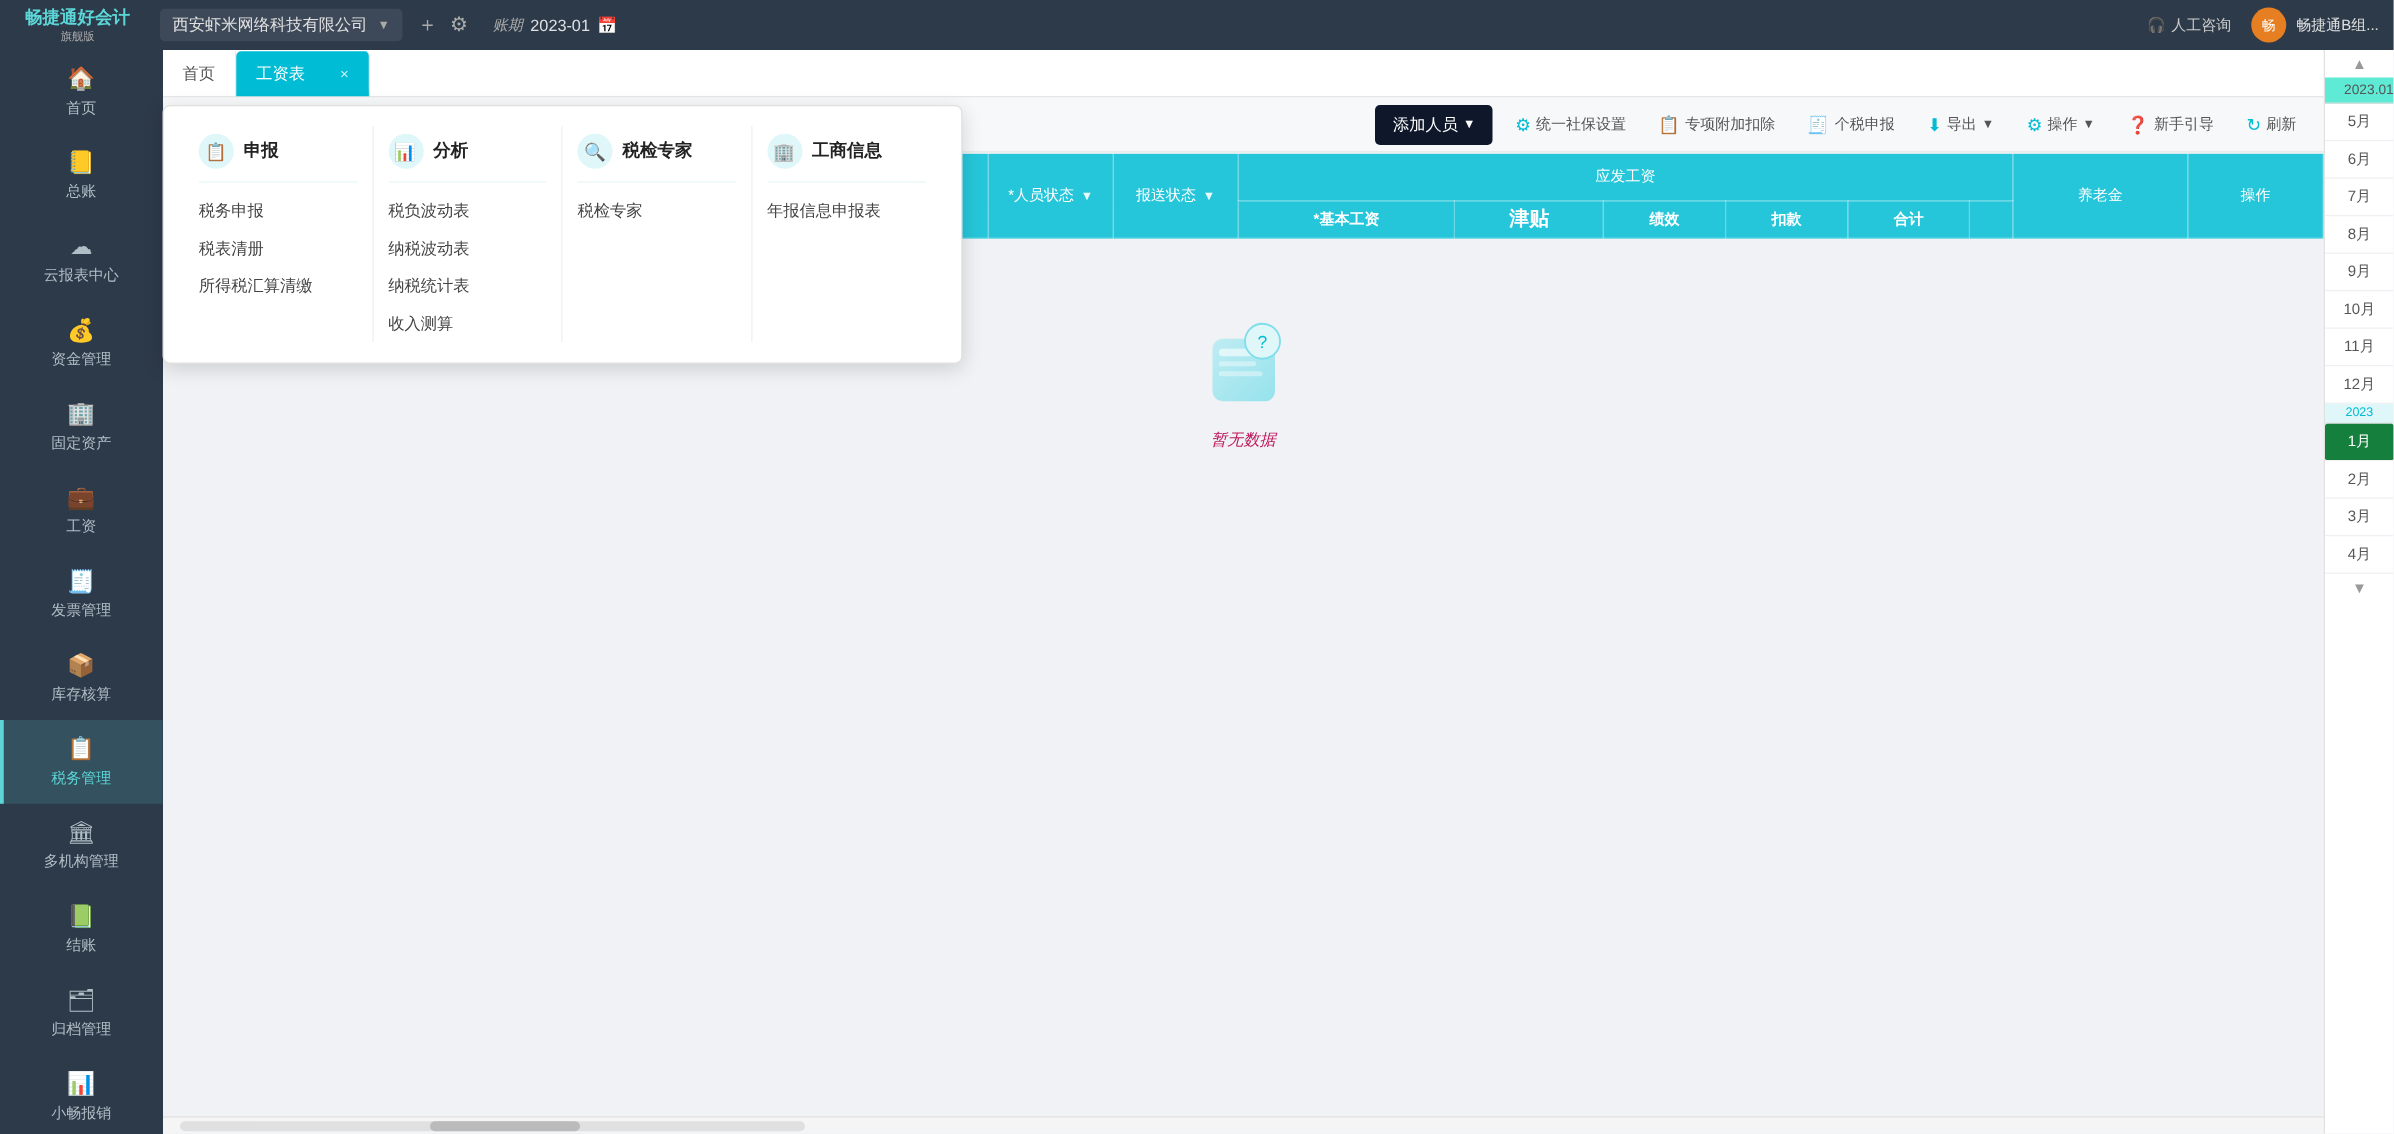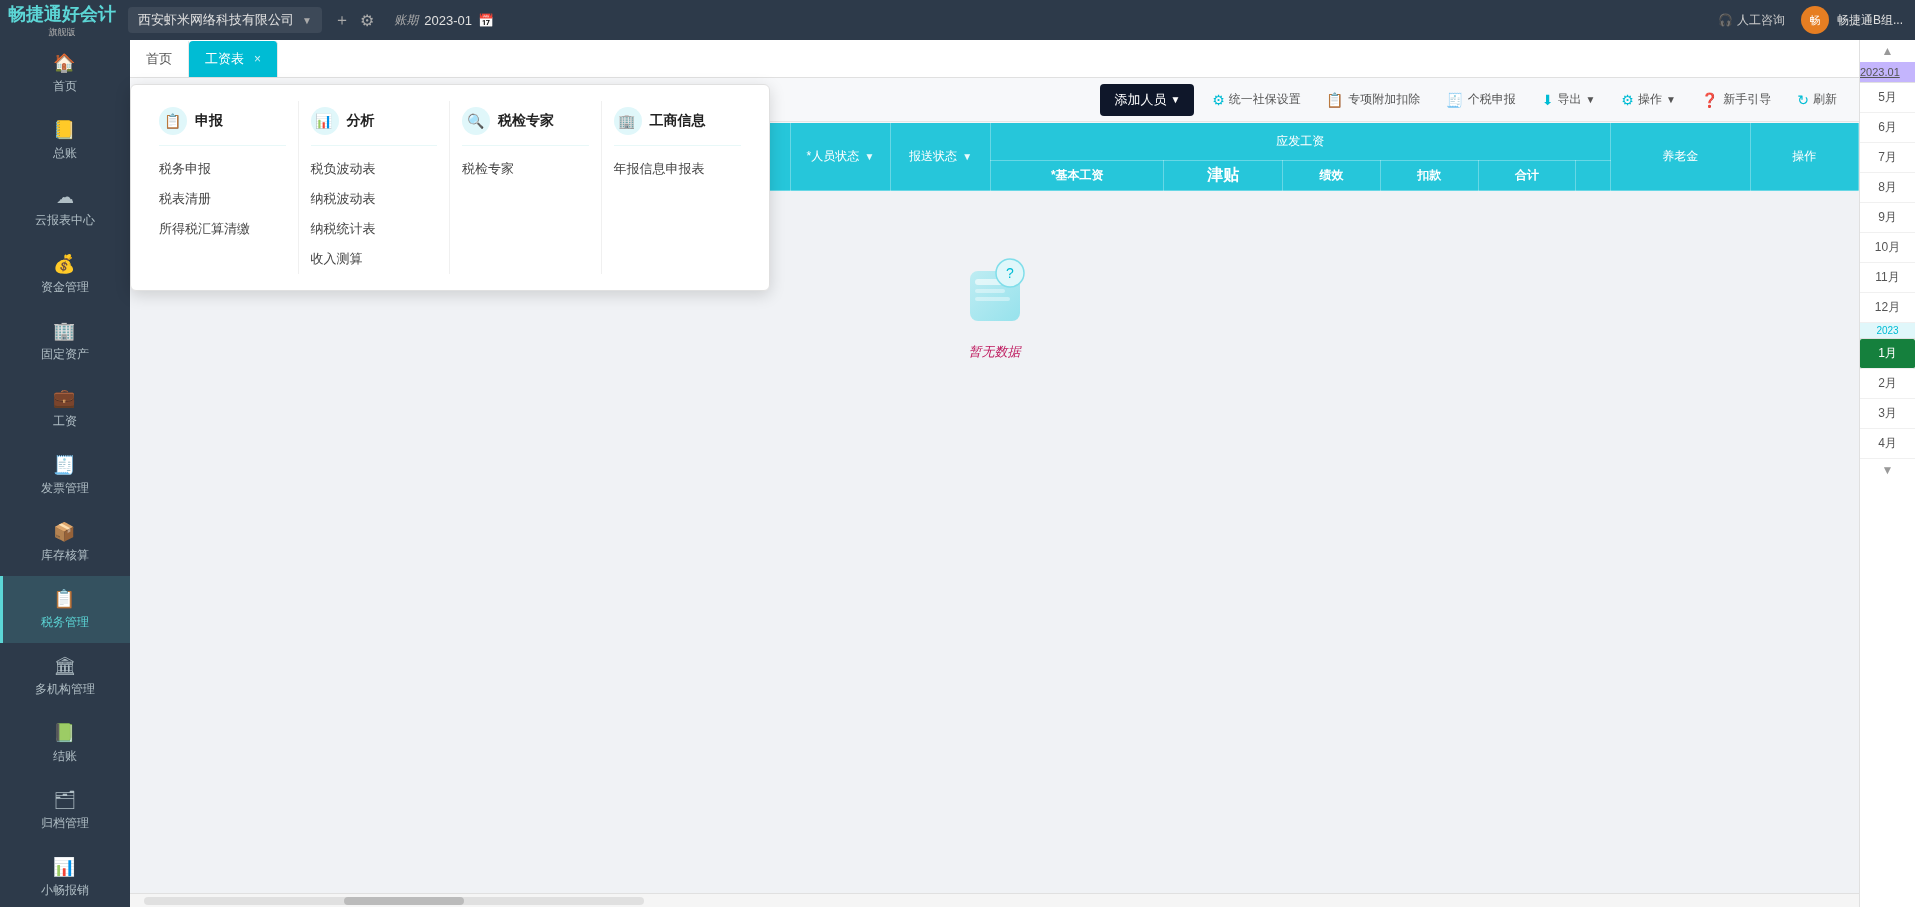--- a/index.html
+++ b/index.html
@@ -18,21 +18,21 @@
       z-index: 100;
     }
     .top-bar-logo {
       width: 100px;
       display: flex;
       flex-direction: column;
       align-items: center;
       margin-right: 16px;
     }
     .top-bar-logo .logo-main {
-      font-size: 18px;
+      font-size: 14px;
       color: #5cd6d6;
       font-weight: bold;
       white-space: nowrap;
     }
     .top-bar-logo .logo-sub {
       font-size: 9px;
       color: #aaa;
     }
     .company-selector {
       display: flex;
@@ -177,21 +177,21 @@
       font-size: 13px;
       color: #555;
       border-right: 1px solid #e8e8e8;
     }
     .tab-item.active {
       background: #00bcd4;
       color: #fff;
       border-radius: 4px 4px 0 0;
       display: flex;
       align-items: center;
-      gap: 6px;
+      gap: 24px;
       justify-content: flex-end;
     }
     .tab-close {
       font-size: 12px;
       cursor: pointer;
       color: rgba(255,255,255,0.8);
       margin-left: 4px;
     }
 
     
@@ -351,27 +351,26 @@
     .date-panel {
       width: 56px;
       background: #fff;
       border-left: 1px solid #e0e0e0;
       display: flex;
       flex-direction: column;
       overflow-y: auto;
       flex-shrink: 0;
     }
     .date-panel-header {
-      background: #c4b5fd;
-      text-align: left;
+      background: #5eead4;
+      text-align: right;
       padding: 4px 0;
       font-size: 11px;
       color: #555;
       border-bottom: 1px solid #e0e0e0;
-      text-decoration: underline;
     }
     .date-month {
       text-align: center;
       padding: 6px 4px;
       font-size: 12px;
       color: #555;
       cursor: pointer;
       border-bottom: 1px solid #f0f0f0;
     }
     .date-month.active {

